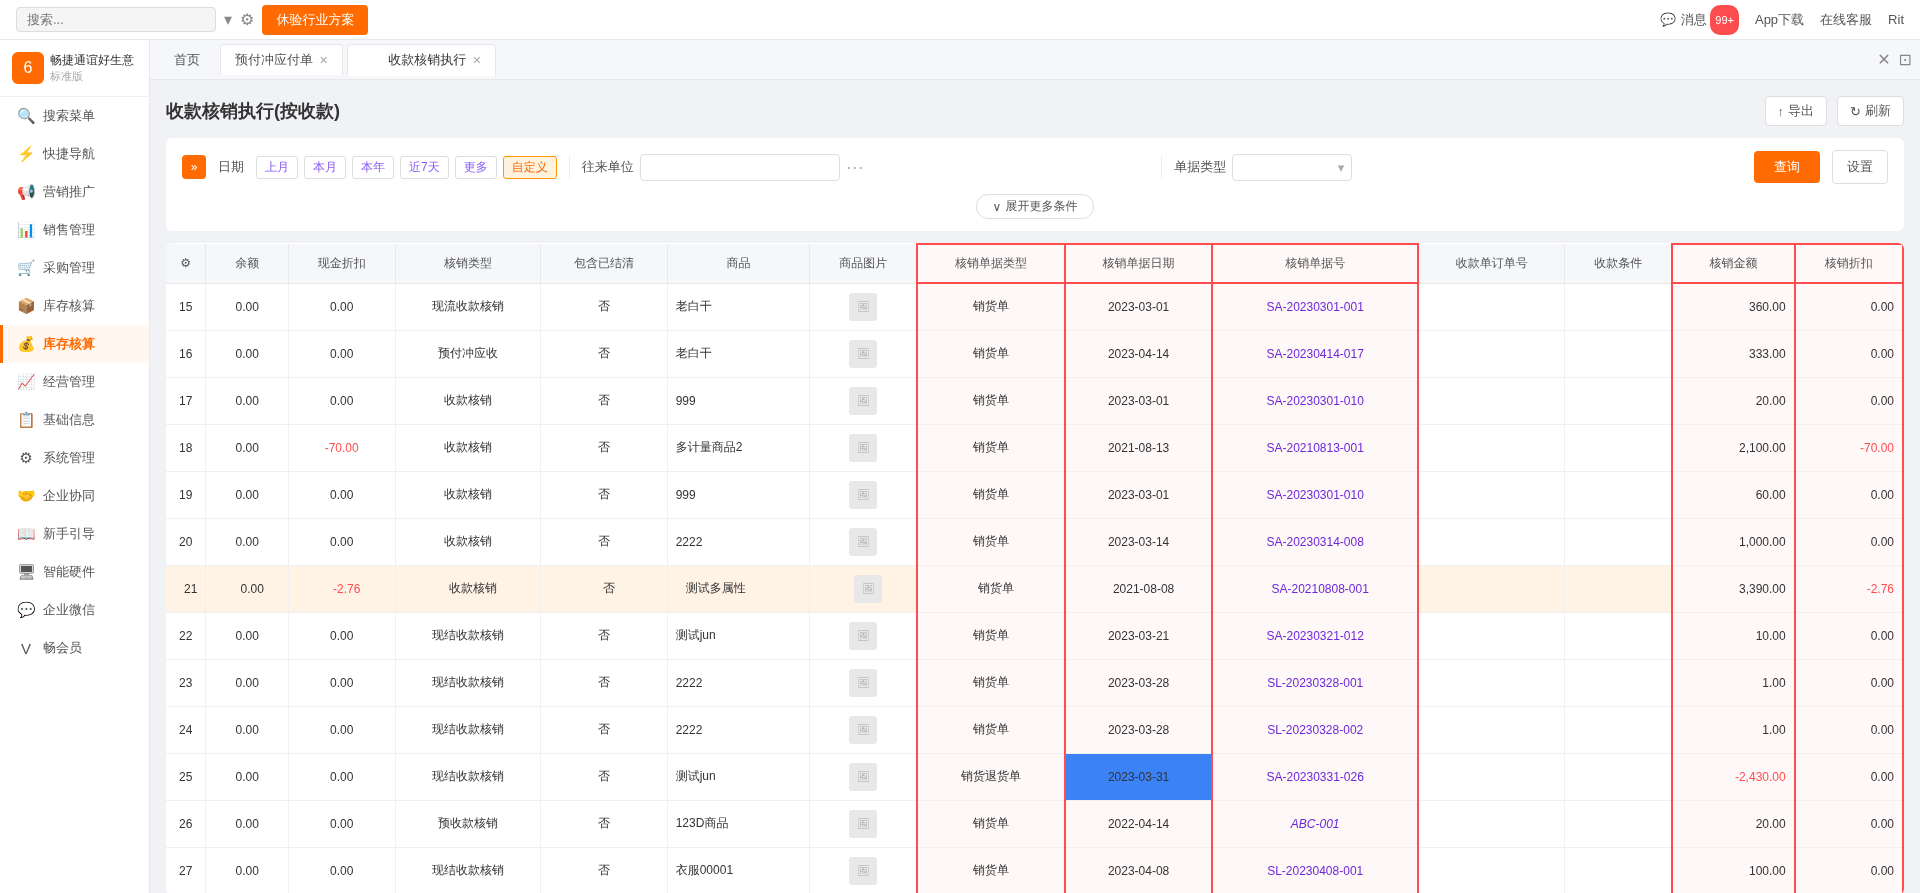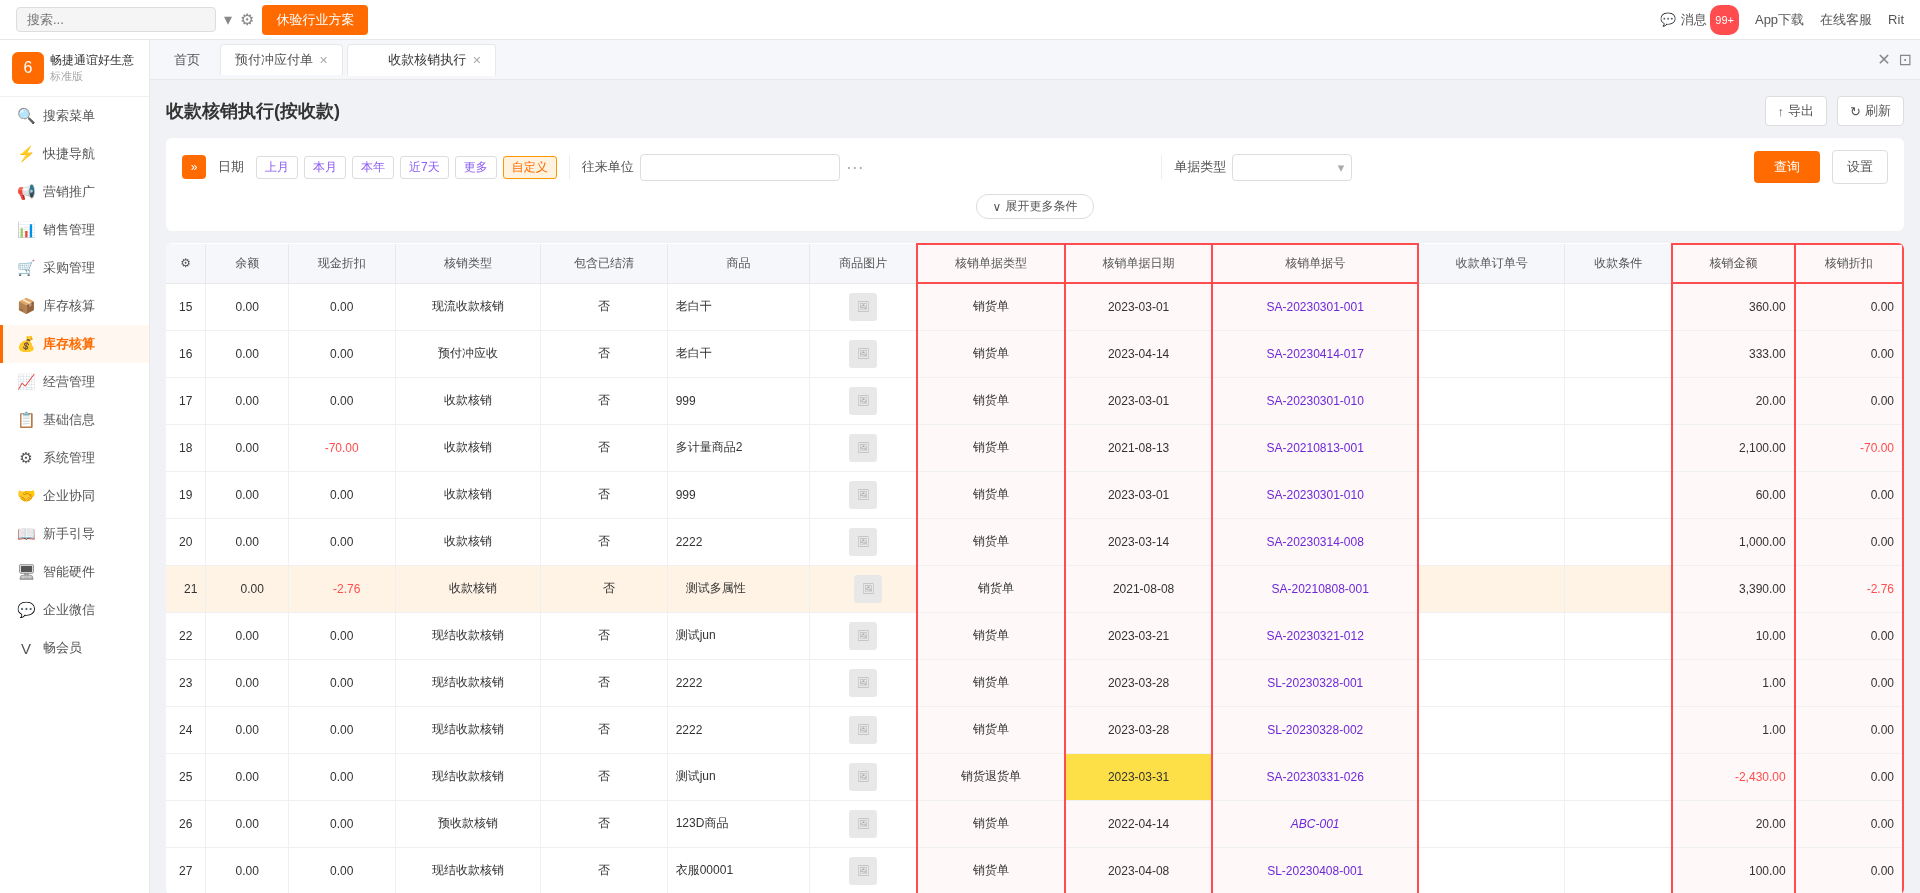--- a/index.html
+++ b/index.html
@@ -642,21 +642,21 @@
   </tr>
               <tr>
     <td>25</td>
     <td>0.00</td>
     <td>0.00</td>
     <td>现结收款核销</td>
     <td>否</td>
     <td style="text-align:left;">测试jun</td>
     <td><div class="img-placeholder">🖼</div></td>
     <td style="border-left:2px solid #ff4d4f;border-right:2px solid #ff4d4f;background:#fff8f8;">销货退货单</td>
-    <td style="border-left:2px solid #ff4d4f;border-right:2px solid #ff4d4f;background:#fde047;">2023-03-31</td>
+    <td style="border-left:2px solid #ff4d4f;border-right:2px solid #ff4d4f;background:#3b82f6;">2023-03-31</td>
     <td style="border-left:2px solid #ff4d4f;border-right:2px solid #ff4d4f;background:#fff8f8;"><a class="link-text">SA-20230331-026</a></td>
     <td></td>
     <td></td>
     <td style="text-align:right;border-left:2px solid #ff4d4f;border-right:2px solid #ff4d4f;background:#fff8f8;color:#ff4d4f;">-2,430.00</td>
     <td style="text-align:right;border-left:2px solid #ff4d4f;border-right:2px solid #ff4d4f;background:#fff8f8;">0.00</td>
   </tr>
               <tr>
     <td>26</td>
     <td>0.00</td>
     <td>0.00</td>

